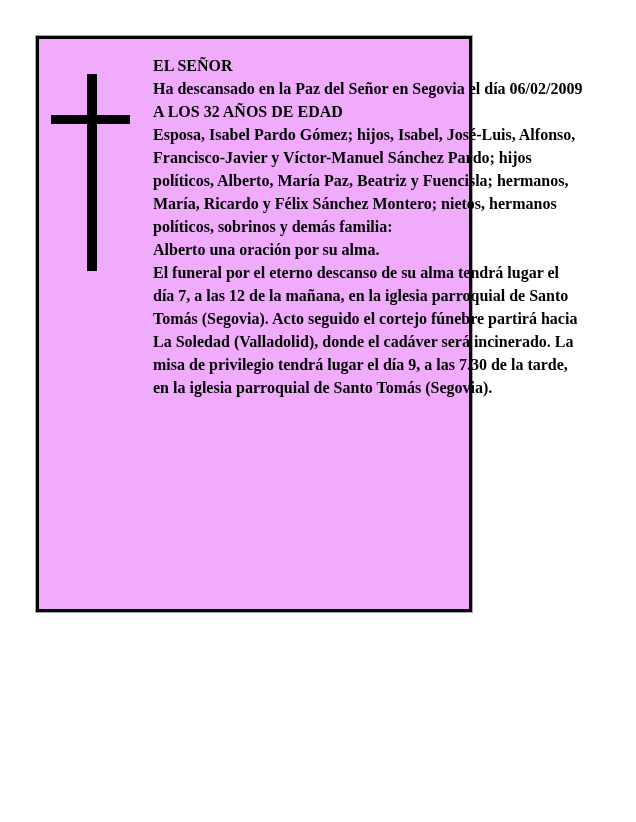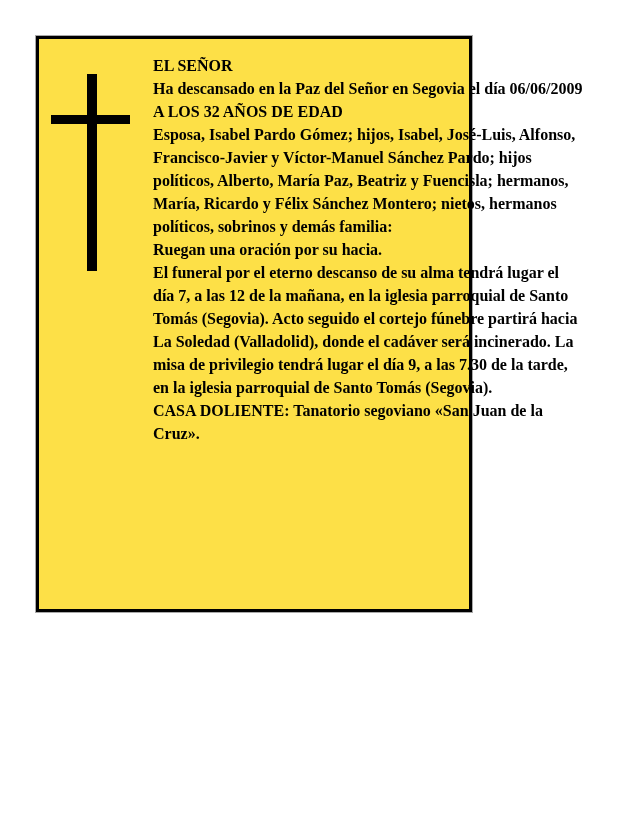--- a/index.html
+++ b/index.html
@@ -14,21 +14,21 @@
     font-family: "Liberation Serif", "DejaVu Serif", serif;
   }
   .notice-box {
     position: absolute;
     left: 36px;
     top: 36px;
     width: 436px;
     height: 576px;
     box-sizing: border-box;
     border: 3px solid #000000;
-    background: #fde047;
+    background: #f0abfc;
     box-shadow: 0 0 0 1px #a9a9a9;
   }
   .cross {
     position: absolute;
     left: 0;
     top: 0;
     width: 110px;
     height: 240px;
   }
   .cross-v {
@@ -66,20 +66,19 @@
 </head>
 <body>
 
 <div class="notice-box">
   <div class="cross">
     <div class="cross-v"></div>
     <div class="cross-h"></div>
   </div>
   <div class="text-col" id="paragraphs">
       <p class="para">EL SEÑOR</p>
-      <p class="para">Ha descansado en la Paz del Señor en Segovia el día 06/06/2009</p>
+      <p class="para">Ha descansado en la Paz del Señor en Segovia el día 06/02/2009</p>
       <p class="para">A LOS 32 AÑOS DE EDAD</p>
       <p class="para">Esposa, Isabel Pardo Gómez; hijos, Isabel, José-Luis, Alfonso, Francisco-Javier y Víctor-Manuel Sánchez Pardo; hijos políticos, Alberto, María Paz, Beatriz y Fuencisla; hermanos, María, Ricardo y Félix Sánchez Montero; nietos, hermanos políticos, sobrinos y demás familia:</p>
-      <p class="para">Ruegan una oración por su hacia.</p>
+      <p class="para">Alberto una oración por su alma.</p>
       <p class="para">El funeral por el eterno descanso de su alma tendrá lugar el día 7, a las 12 de la mañana, en la iglesia parroquial de Santo Tomás (Segovia). Acto seguido el cortejo fúnebre partirá hacia La Soledad (Valladolid), donde el cadáver será incinerado. La misa de privilegio tendrá lugar el día 9, a las 7.30 de la tarde, en la iglesia parroquial de Santo Tomás (Segovia).</p>
-      <p class="para">CASA DOLIENTE: Tanatorio segoviano «San Juan de la Cruz».</p>
     </div>
 </div>
 
 </body></html>

